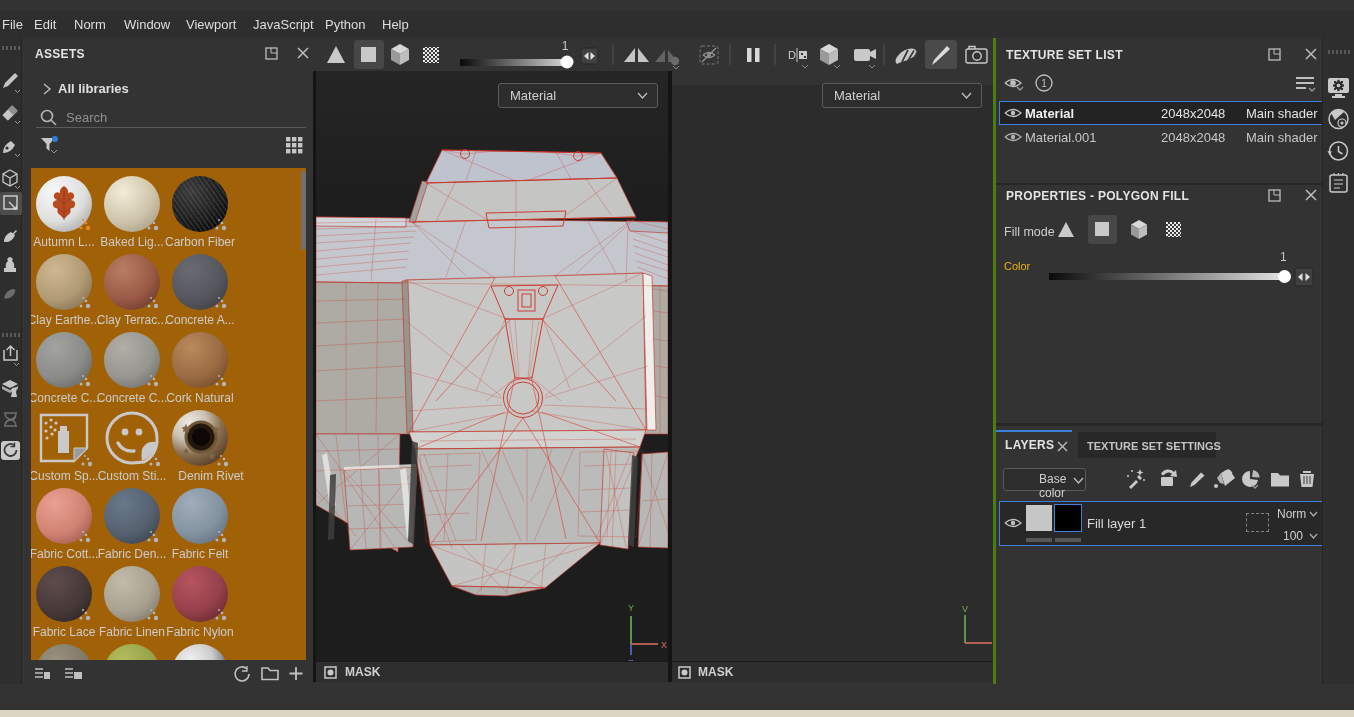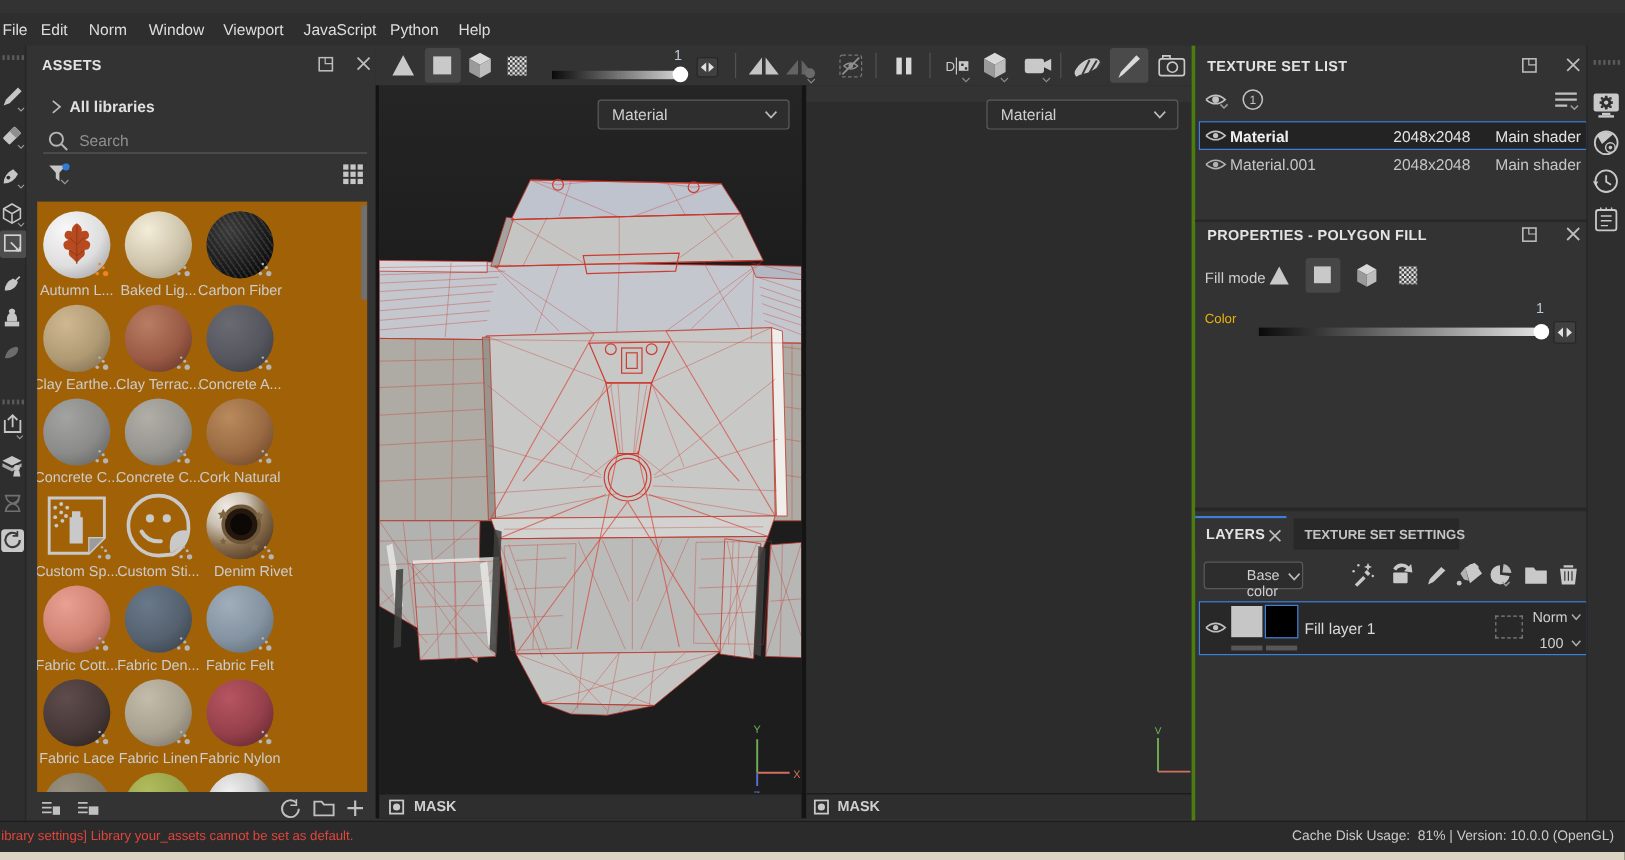--- a/index.html
+++ b/index.html
@@ -722,19 +722,15 @@
         <path d="M6.5,117 l-2,-4 l4.5,0.5" fill="#c9c9c9" stroke="none"></path>
       </g>
       <g fill="none" stroke="#c9c9c9" stroke-width="1.5">
         <rect x="7" y="137" width="17" height="17" rx="2"></rect>
         <path d="M11,137 v-2 M15.5,137 v-2 M20,137 v-2" stroke-width="1.2"></path>
         <path d="M11,142 h9 M11,146 h9 M11,150 h6" stroke-width="1.2"></path>
       </g>
     </svg>
   </div>
 
-  <div id="statusbar" class="abs">
-    <div id="statusred" class="abs">ibrary settings] Library your_assets cannot be set as default.</div>
-    <div id="statusright" class="abs">Cache Disk Usage:&nbsp; 81% | Version: 10.0.0 (OpenGL)</div>
-  </div>
   <div id="bottomstrip" class="abs"></div>
 
 </div>
 
 </body></html>

